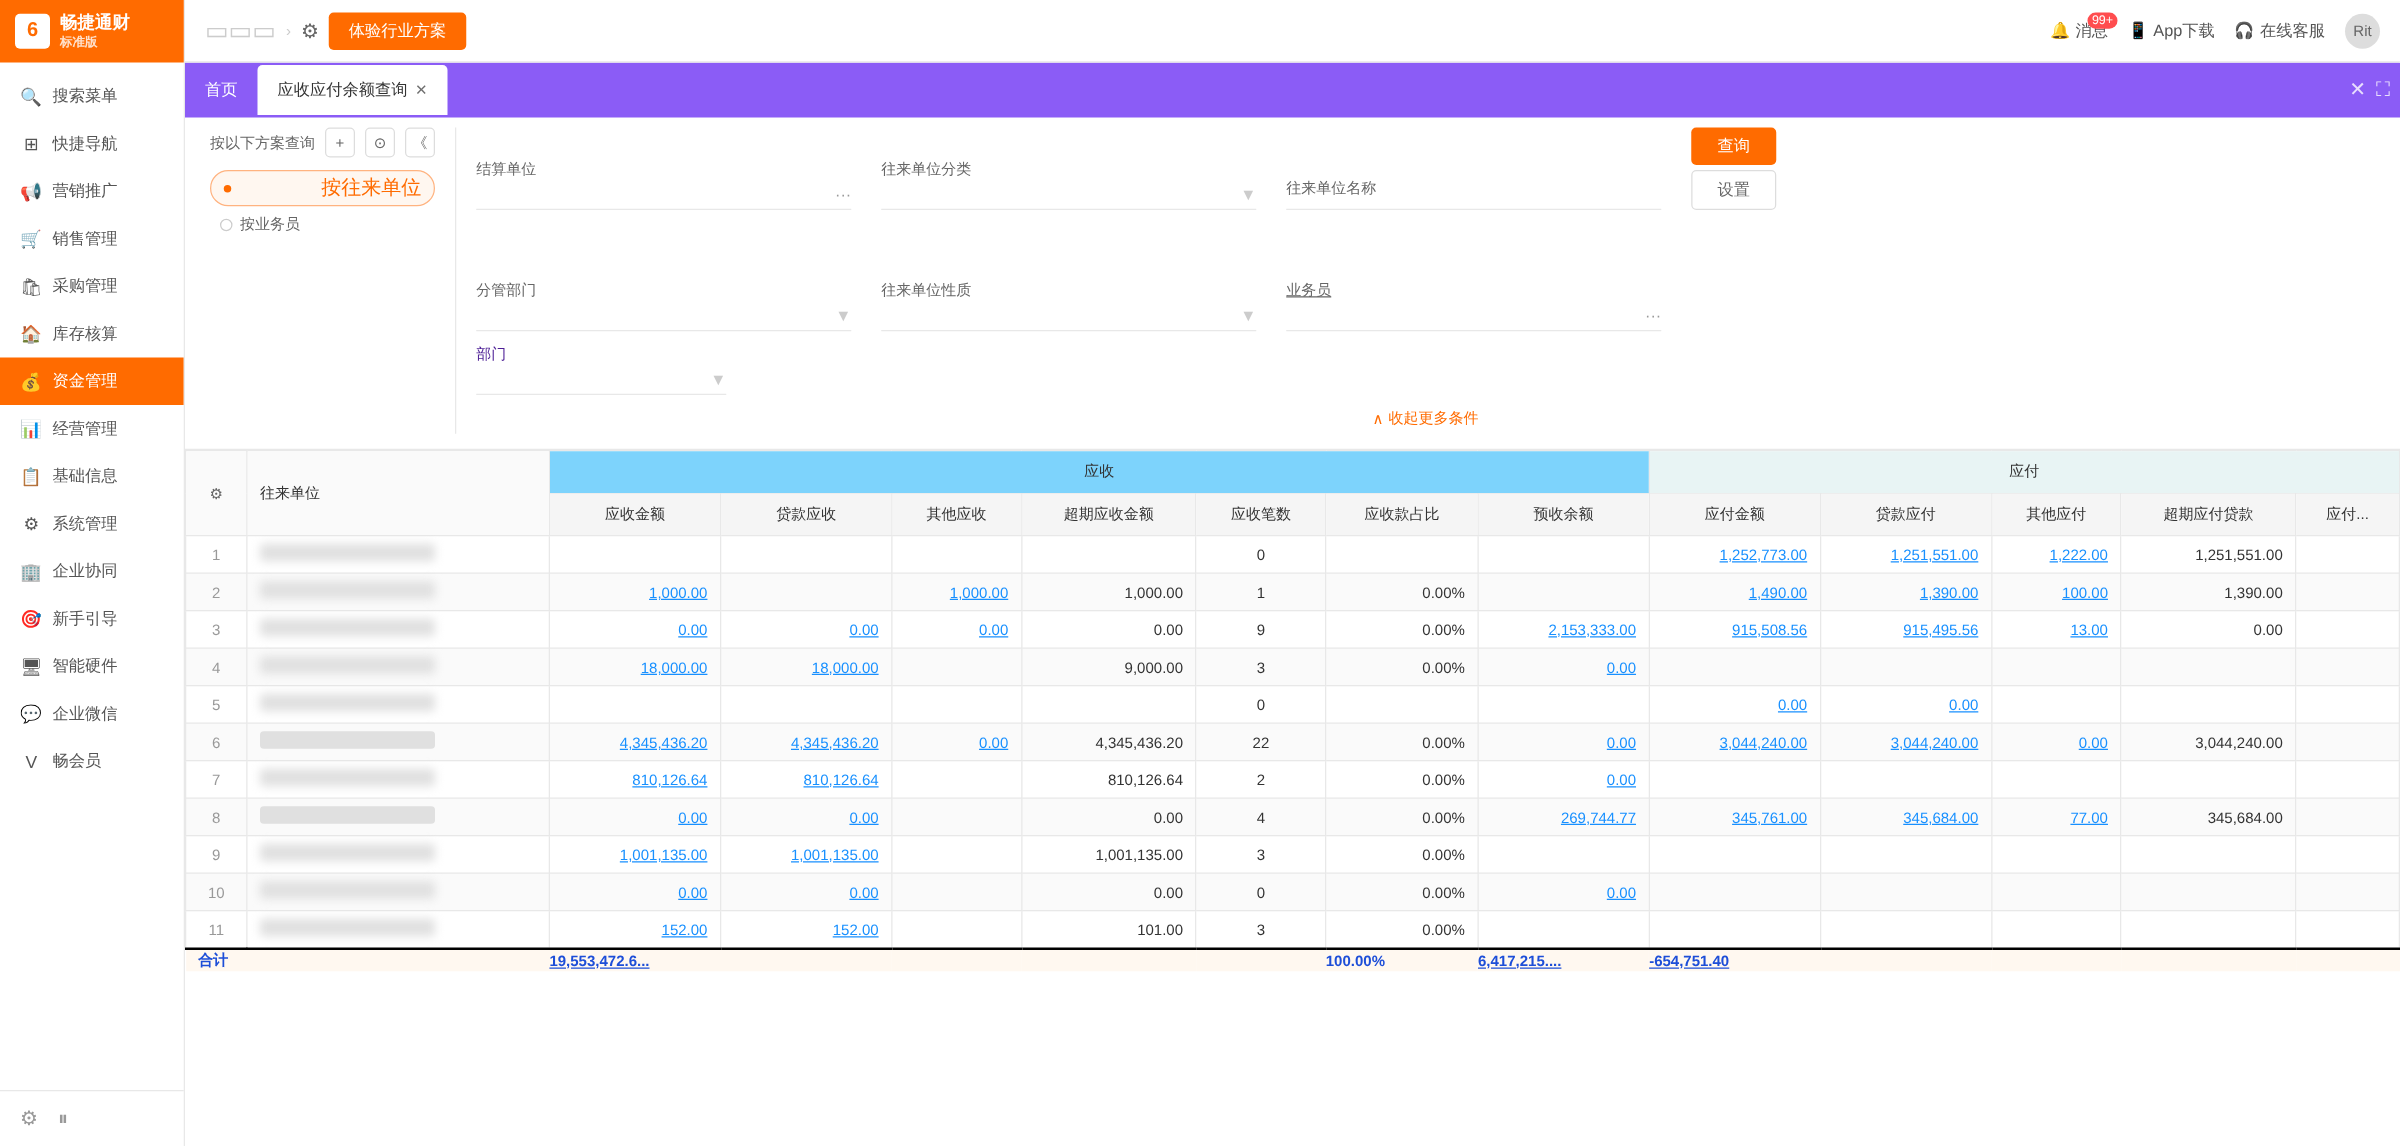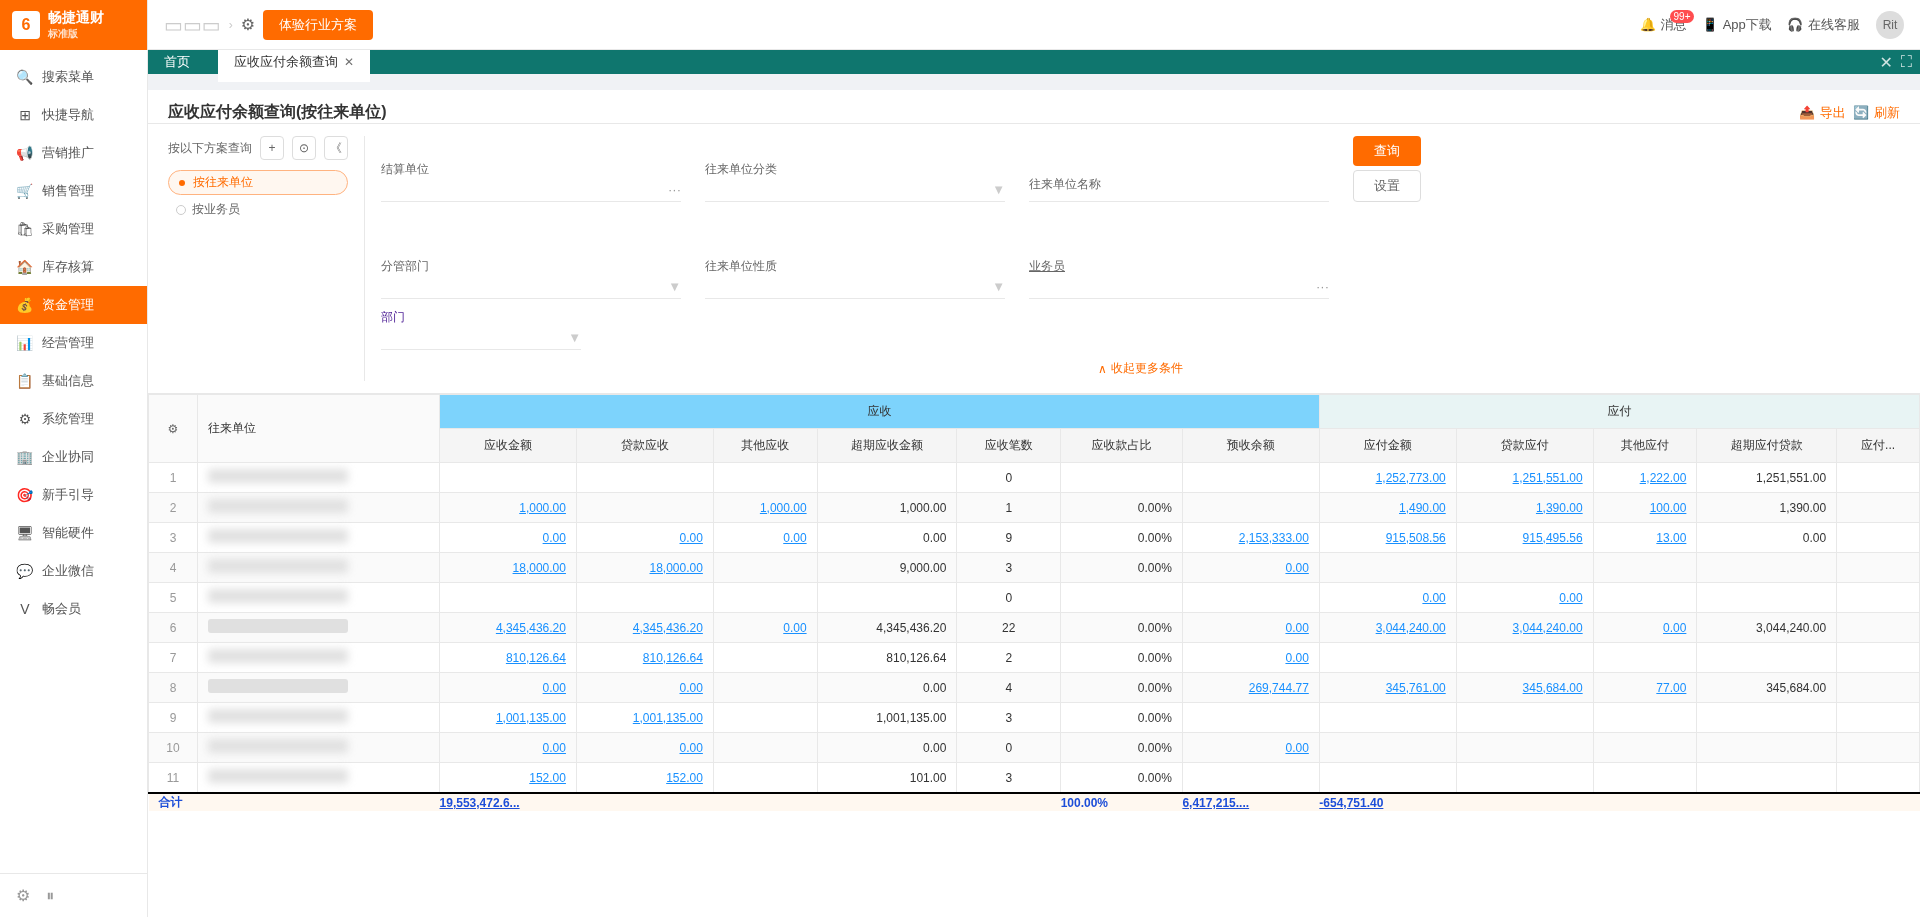--- a/index.html
+++ b/index.html
@@ -66,24 +66,23 @@
     }
     .gear-icon { font-size: 16px; color: #666; cursor: pointer; }
     .user-avatar {
       width: 28px; height: 28px; border-radius: 50%; background: #ddd;
       display: flex; align-items: center; justify-content: center;
       font-size: 12px; color: #666;
     }
 
     
     .tab-bar {
-      position: fixed; left: 148px; top: 50px; right: 0; height: 24px;
-      background: #0f766e; display: flex; align-items: center;
+      position: fixed; left: 148px; top: 50px; right: 0; height: 44px;
+      background: #8b5cf6; display: flex; align-items: center;
       z-index: 99;
-      gap: 12px;
     }
     .tab-item {
       height: 40px; display: flex; align-items: center; padding: 0 16px;
       cursor: pointer; color: rgba(255,255,255,0.8); font-size: 13px;
       gap: 6px;
     }
     .tab-item.home { color: #fff; }
     .tab-item.active {
       background: #fff; color: #333; border-radius: 4px 4px 0 0;
     }
@@ -116,23 +115,23 @@
       background: #fff; padding: 12px 20px;
       border-bottom: 1px solid #e8e8e8;
     }
     .filter-tools { display: flex; align-items: center; gap: 8px; margin-bottom: 10px; }
     .filter-tool-btn {
       width: 24px; height: 24px; border-radius: 4px; border: 1px solid #ddd;
       display: flex; align-items: center; justify-content: center;
       cursor: pointer; color: #666; font-size: 12px;
     }
     .filter-scheme-tag {
-      display: flex; align-items: center; gap: 8px;
+      display: flex; align-items: center; gap: 20px;
       background: #fff7f0; border: 1px solid #ffb380; border-radius: 20px;
-      padding: 3px 10px; color: #ff6b00; font-size: 12px; cursor: pointer;
+      padding: 3px 10px; color: #ff6b00; font-size: 16px; cursor: pointer; justify-content: space-between;
     }
     .filter-scheme-tag .dot { width: 6px; height: 6px; border-radius: 50%; background: #ff6b00; }
     .filter-item {
       display: flex; flex-direction: column; flex: 1; min-width: 200px; max-width: 300px;
     }
     .filter-input {
       border: none; border-bottom: 1px solid #e8e8e8;
       padding: 4px 0; font-size: 13px; color: #333; outline: none;
       display: flex; align-items: center; justify-content: space-between;
       cursor: pointer;
@@ -307,33 +306,20 @@
     <span class="tab-close">✕</span>
   </div>
   <div class="tab-bar-actions">
     <span class="tab-bar-action">✕</span>
     <span class="tab-bar-action">⛶</span>
   </div>
 </div>
 
 <div class="main-content">
 
-  <div class="page-header">
-    <h2 class="page-title">应收应付余额查询(按往来单位)</h2>
-    <div class="page-actions">
-      <div class="page-action-btn">
-        <span>📤</span>
-        <span>导出</span>
-      </div>
-      <div class="page-action-btn">
-        <span>🔄</span>
-        <span>刷新</span>
-      </div>
-    </div>
-  </div>
 
   <div class="filter-area">
     <div style="display:flex; gap:16px;">
 
       <div style="min-width:160px; border-right: 1px solid #e8e8e8; padding-right:16px;">
         <div class="filter-tools">
           <span style="font-size:12px;color:#666;">按以下方案查询</span>
           <div class="filter-tool-btn">+</div>
           <div class="filter-tool-btn">⊙</div>
           <div class="filter-tool-btn">《</div>

